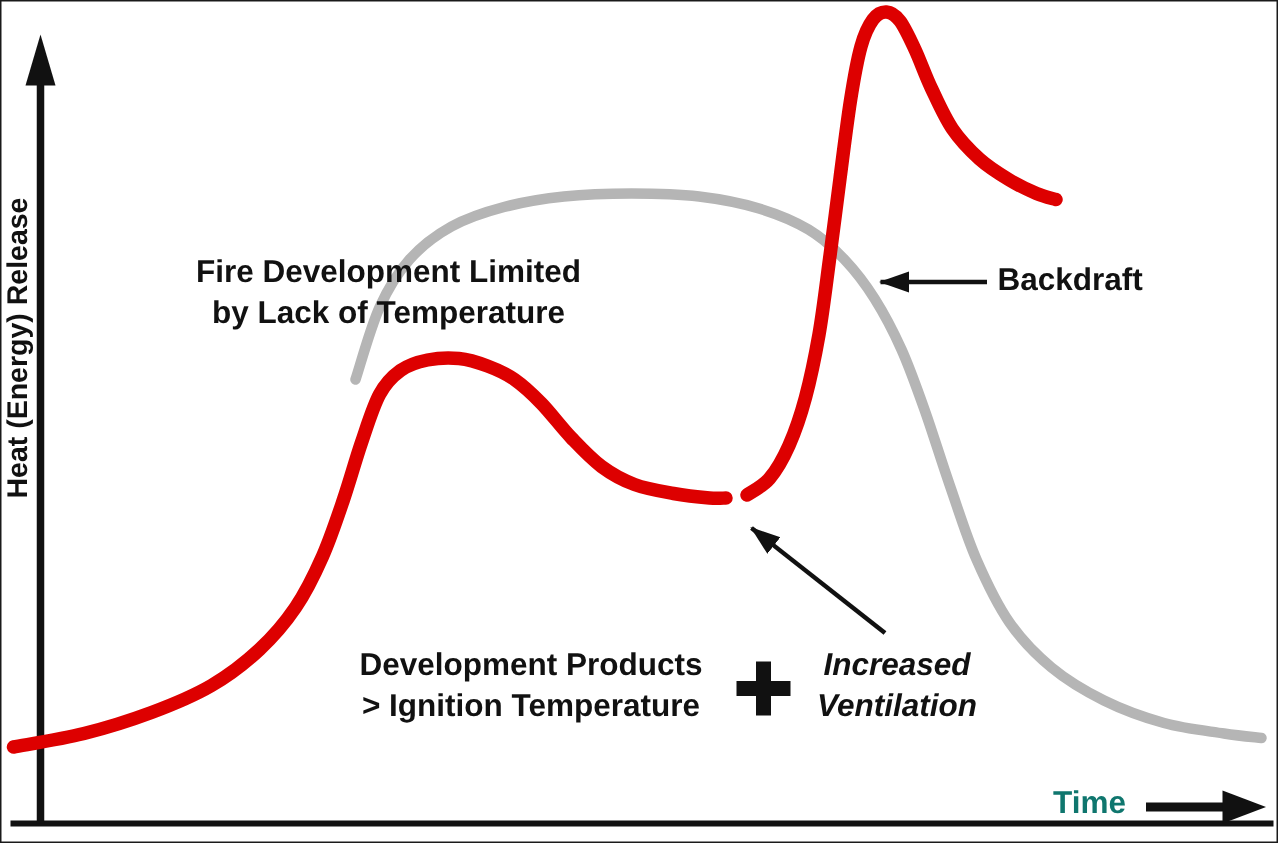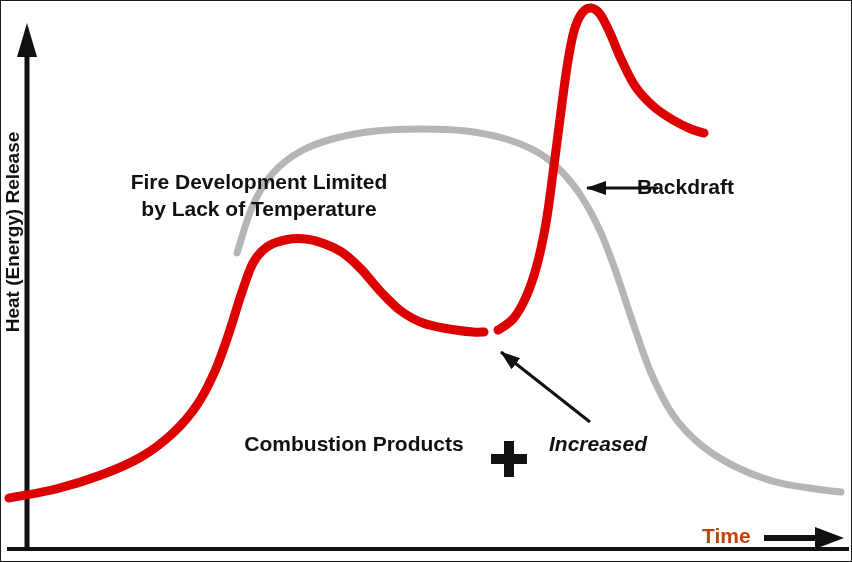--- a/index.html
+++ b/index.html
@@ -7,31 +7,31 @@
     position:relative;width:852px;height:562px;background:#fff;
     border:1px solid #1a1a1a;box-sizing:border-box;overflow:hidden;
     font-family:"Liberation Sans",sans-serif;color:#111;
   }
   .figure svg{position:absolute;left:0;top:0;}
   .ann{
     position:absolute;font-weight:bold;font-size:21px;line-height:27px;
     text-align:center;white-space:nowrap;color:#111;
   }
   .ann-fire-dev{left:258px;top:167px;transform:translateX(-50%);}
-  .ann-backdraft{left:636px;top:172px;text-align:center;}
+  .ann-backdraft{left:664px;top:172px;text-align:center;}
   .ann-combustion{left:353px;top:429px;transform:translateX(-50%);}
   .ann-increased{left:597px;top:429px;transform:translateX(-50%);font-style:italic;}
   .y-axis-label{
     position:absolute;left:-118px;top:220px;width:260px;
     transform:rotate(-90deg);text-align:center;
     font-weight:bold;font-size:19px;line-height:22px;color:#111;
   }
   .x-axis-label{
     position:absolute;left:701px;top:523px;
-    font-weight:bold;font-size:21px;color:#c2410c;
+    font-weight:bold;font-size:21px;color:#0f766e;
   }
   .plus-icon{position:absolute;left:490px;top:440px;width:36px;height:36px;}
   .plus-icon::before{
     content:"";position:absolute;left:0;top:13px;width:36px;height:10px;background:#111;
   }
   .plus-icon::after{
     content:"";position:absolute;left:13px;top:0;width:10px;height:36px;background:#111;
   }
 </style>
 </head>
@@ -60,24 +60,26 @@
   <div class="y-axis-label">Heat (Energy) Release</div>
 
   <div class="ann ann-fire-dev">
     <div>Fire Development Limited</div>
     <div>by Lack of Temperature</div>
   </div>
 
   <div class="ann ann-backdraft">Backdraft</div>
 
   <div class="ann ann-combustion">
-    <div>Combustion Products</div>
+    <div>Development Products</div>
+    <div>&gt; Ignition Temperature</div>
   </div>
 
   <div class="plus-icon"></div>
 
   <div class="ann ann-increased">
     <div>Increased</div>
+    <div>Ventilation</div>
   </div>
 
   <div class="x-axis-label">Time</div>
 
 </div>
 
 </body></html>

